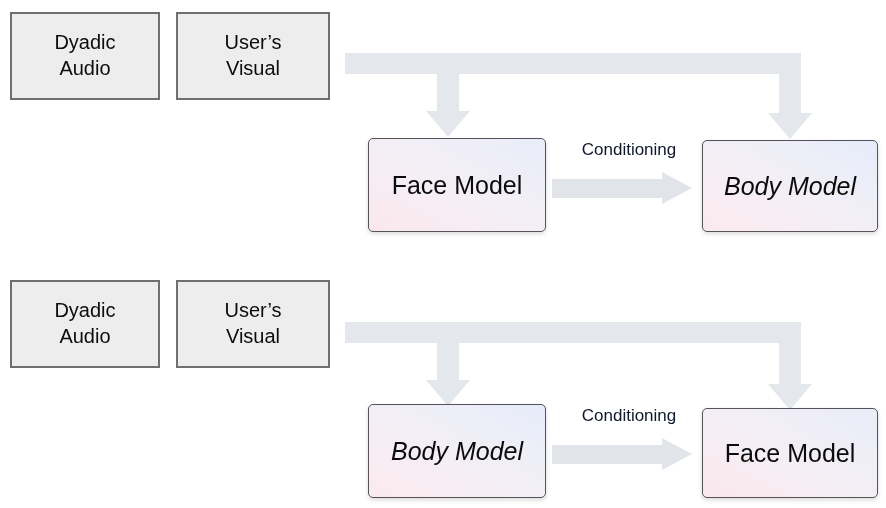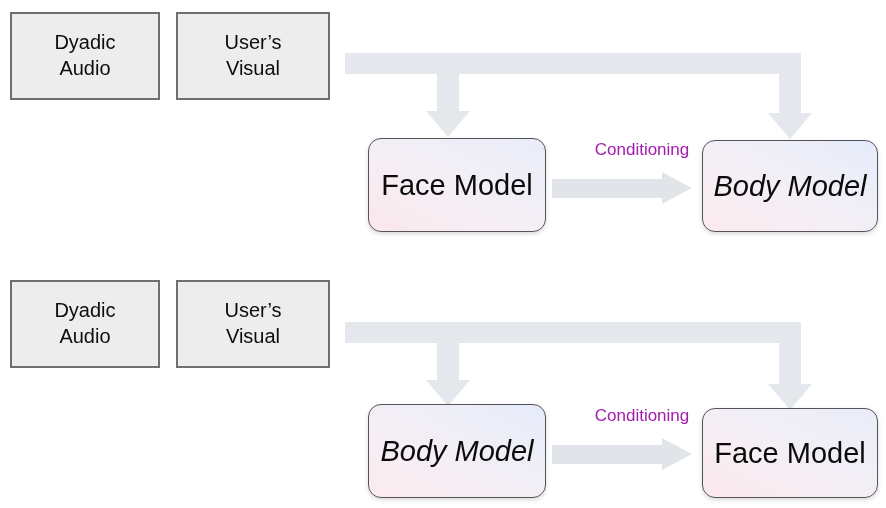--- a/index.html
+++ b/index.html
@@ -34,25 +34,25 @@
     line-height: 1.28;
     color: #0d0d0d;
     white-space: pre-line;
   }
 
   
   .model-box {
     position: absolute;
     box-sizing: border-box;
     border: 1.5px solid #55525a;
-    border-radius: 13px;
+    border-radius: 5px;
     display: flex;
     align-items: center;
     justify-content: center;
-    font-size: 29px;
+    font-size: 25px;
     color: #0b0b0b;
     box-shadow: 0 2px 4px rgba(90,90,100,0.22);
   }
   .grad-face {
     background: linear-gradient(28deg, #fae7ec 0%, #f6eef4 38%, #efeef7 70%, #e9ecf8 100%);
   }
   .grad-body {
     background: linear-gradient(28deg, #fbeaee 0%, #f5eef5 40%, #eceef8 74%, #e6ebfa 100%);
     font-style: italic;
   }
@@ -81,26 +81,26 @@
     border-right: 22px solid transparent;
     border-top: 26px solid #e4e7ec;
   }
 
   
   .cond-group {
     position: absolute;
   }
   .cond-label {
     position: absolute;
-    left: 16px;
+    left: 3px;
     top: 0;
     width: 100%;
     text-align: center;
     font-size: 17px;
-    color: #a21caf;
+    color: #0f172a;
     white-space: nowrap;
   }
   .cond-arrow {
     position: absolute;
     left: 0;
   }
   .cond-arrow .shaft {
     position: absolute;
     left: 0;
     top: 7px;

